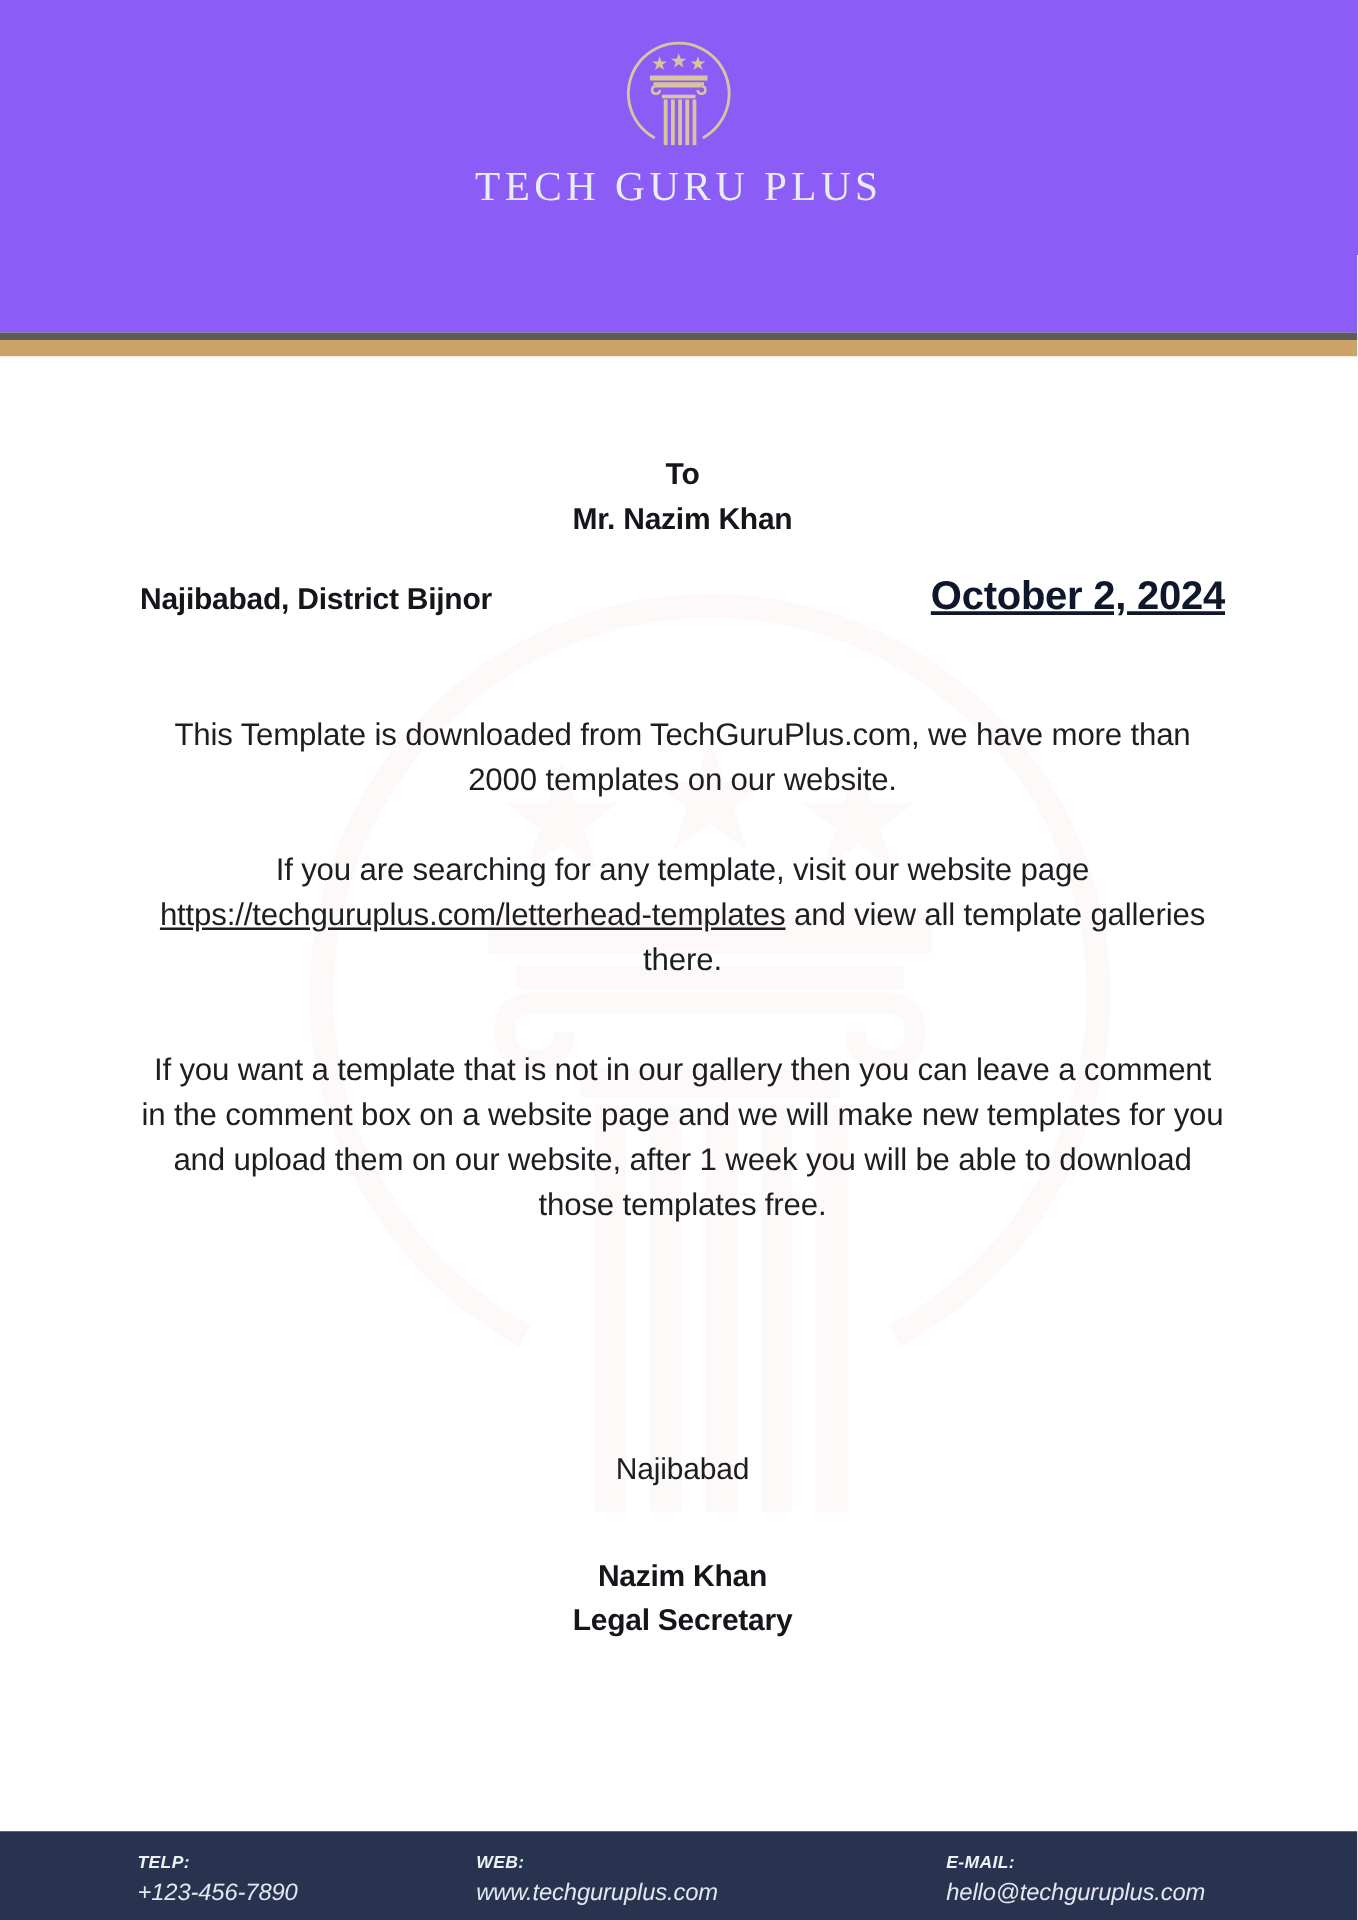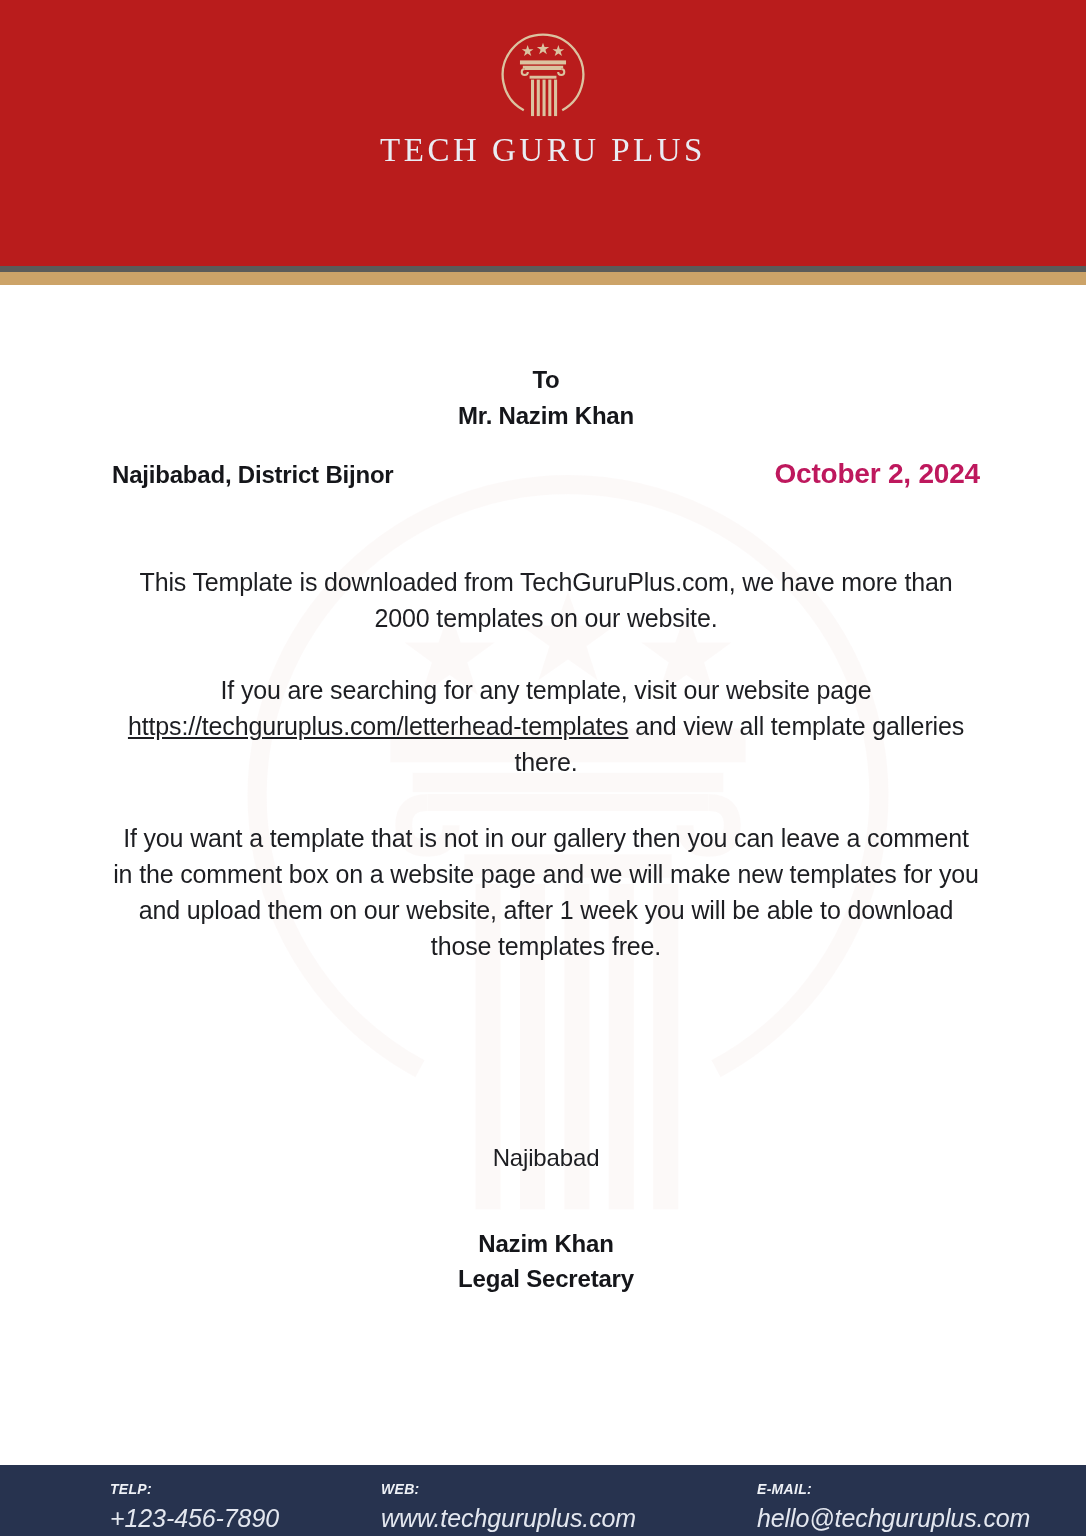--- a/index.html
+++ b/index.html
@@ -18,21 +18,21 @@
     background: #ffffff;
     overflow: hidden;
   }
 
   
   .header {
     position: absolute;
     left: 0; top: 0;
     width: 1086px;
     height: 266px;
-    background: #b91c1c;
+    background: #8b5cf6;
     display: flex;
     flex-direction: column;
     align-items: center;
     justify-content: flex-start;
   }
   .header-rule {
     position: absolute;
     left: 0; top: 266px;
     width: 1086px;
     height: 6px;
@@ -88,37 +88,38 @@
     letter-spacing: -0.2px;
   }
   .addr-line { display: block; }
   .addr-row {
     display: flex;
     justify-content: space-between;
     align-items: baseline;
     margin-top: 20px;
   }
   .date {
-    font-size: 28px;
-    font-weight: bold;
-    color: #be185d;
+    font-size: 32px;
+    font-weight: bold;
+    color: #0f172a;
     white-space: nowrap;
     letter-spacing: -0.2px;
+    text-decoration: underline;
   }
 
   .para {
     font-size: 25px;
     line-height: 1.44;
     color: #1d1e22;
     letter-spacing: -0.15px;
     margin: 0;
   }
   .para.p1 { margin-top: 70px; }
   .para.p2 { margin-top: 36px; }
-  .para.p3 { margin-top: 40px; }
+  .para.p3 { margin-top: 52px; }
 
   .link {
     text-decoration: underline;
     color: #1d1e22;
   }
 
   .sincerely {
     margin-top: 180px;
     font-size: 24px;
     color: #1d1e22;
@@ -154,21 +155,21 @@
   .footer-col.c3 { left: 757px; }
   .f-label {
     display: block;
     font-size: 14px;
     font-weight: bold;
     letter-spacing: 0.3px;
     margin-bottom: 7px;
   }
   .f-value {
     display: block;
-    font-size: 25px;
+    font-size: 19px;
     font-weight: normal;
     color: #e3e7ef;
     letter-spacing: -0.1px;
   }
 </style>
 </head>
 <body>
 
 <div class="page">
 

